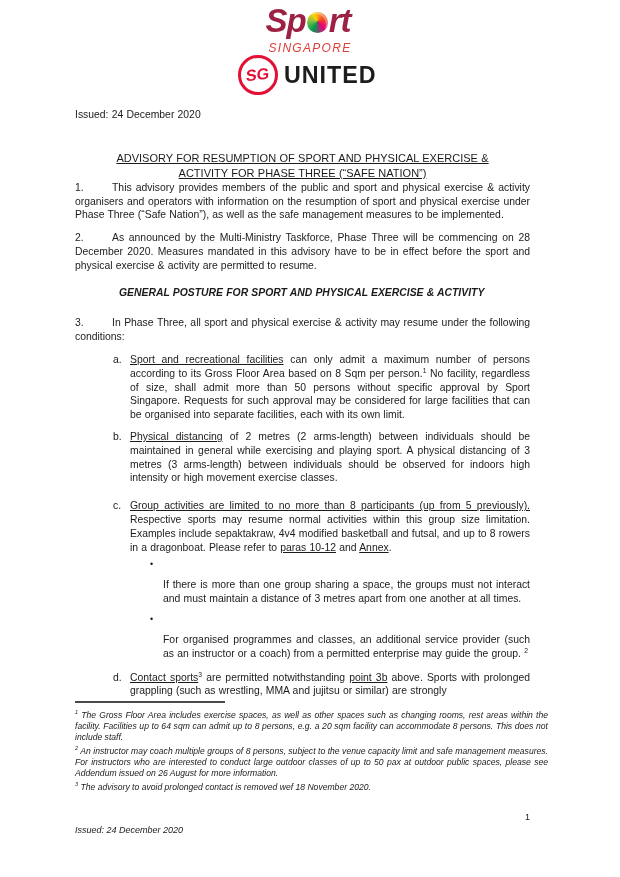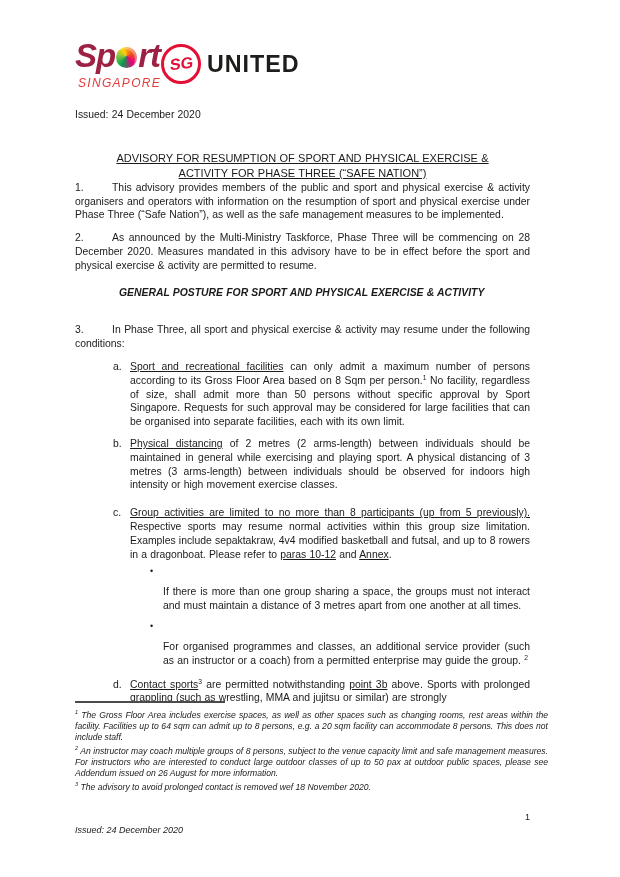--- a/index.html
+++ b/index.html
@@ -3,22 +3,22 @@
 <meta charset="utf-8">
 <style>
   * { margin:0; padding:0; box-sizing:border-box; }
   html,body { background:#ffffff; }
   .page {
     position:relative; width:620px; height:877px; background:#fff;
     font-family:"Liberation Sans", sans-serif; color:var(--ink,#1b1b1b);
     overflow:hidden;
   }
   
-  .logos { display:flex; justify-content:flex-start; align-items:center;
-           padding:33px 78px 0 75px; height:95px; }
+  .logos { display:flex; justify-content:flex-end; align-items:center;
+           padding:33px 78px 0 75px; height:95px;flex-direction:column; }
   .sport-logo { display:flex; flex-direction:column; }
   .sport-word { font-size:33px; font-weight:bold; font-style:italic;
                 letter-spacing:-1px; color:var(--sport-maroon,#9c2143);
                 line-height:36px; white-space:nowrap; }
   .sport-o { display:inline-block; width:21px; height:21px; border-radius:50%;
              margin:0 1px; transform:translateY(1px);
              background:conic-gradient(from 210deg at 50% 45%,
                #009e4f, #8bc53f 18%, #ffd200 34%, #f58220 48%,
                #ef4123 63%, #e6007e 80%, #009e4f 100%);
              box-shadow:inset -2px 2px 0 rgba(255,255,255,.35); }
@@ -35,21 +35,21 @@
               letter-spacing:1px; color:#1d1d1b; transform:scaleX(.97);
               transform-origin:left center; }
   
   .content { padding:0 90px 0 75px; font-size:10.4px; line-height:13.8px;
              word-spacing:.3px; }
   .issued-top { margin-top:13px; }
   .title { margin-top:29px; text-align:center; font-size:11px; font-weight:normal;
            line-height:15px; }
   .title span { text-decoration:underline; }
   .para { text-align:justify; }
-  .p1 { } .p2 { margin-top:9px; } .p3 { margin-top:24px; }
+  .p1 { } .p2 { margin-top:9px; } .p3 { margin-top:17px; }
   .pnum { display:inline-block; width:37px; }
   .section-heading { margin-top:13px; font-size:10.4px; font-weight:bold;
                      font-style:italic;margin-left:44px; }
   .litem { display:flex; margin-left:38px; }
   .litem .lmark { width:17px; flex:none; }
   .litem .ltext { flex:1; text-align:justify; }
   .li-a { margin-top:9px; } .li-b { margin-top:8px; }
   .li-c { margin-top:14px; } .li-d { margin-top:10px; }
   .bitem { display:flex; margin-left:75px; }
   .bitem .bmark { width:13px; flex:none; font-size:9px; }

